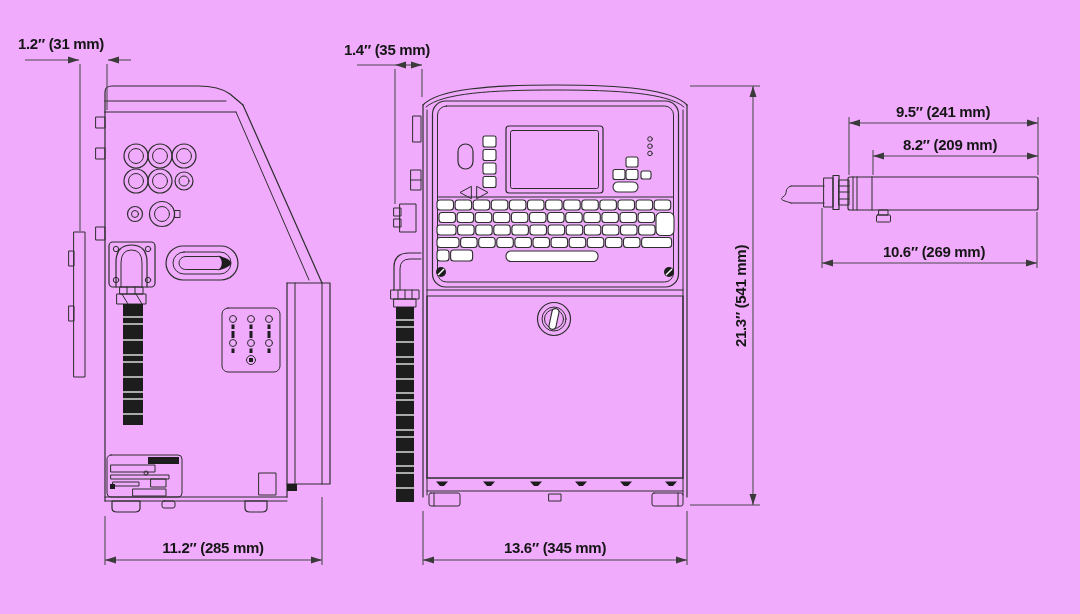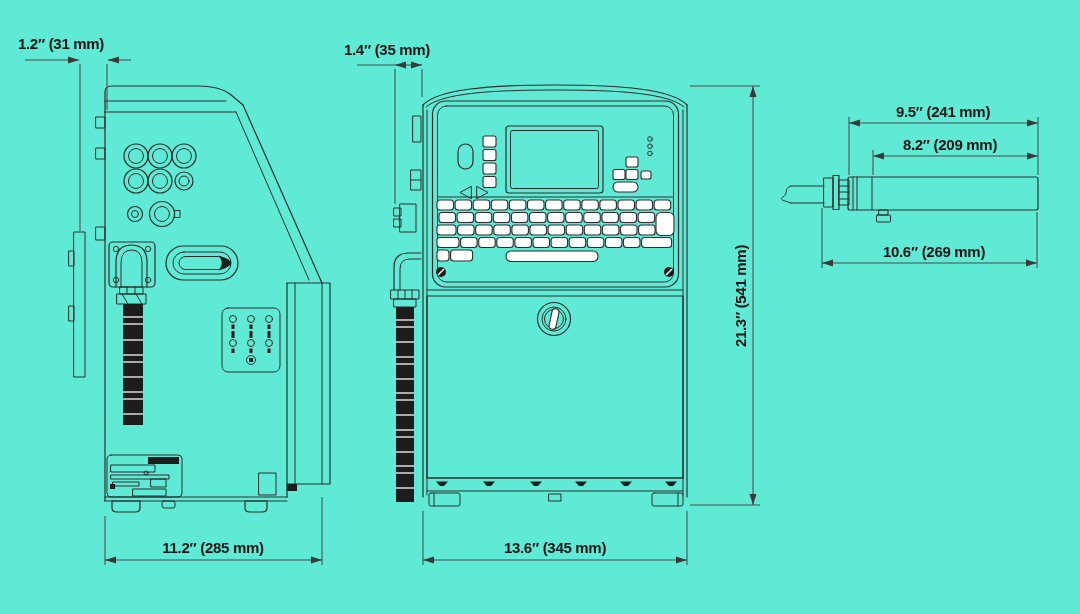--- a/index.html
+++ b/index.html
@@ -1,16 +1,16 @@
 <!DOCTYPE html>
 <html><head>
 <meta charset="utf-8">
 <style>
   html,body{margin:0;padding:0;background:#ffffff;}
-  .canvas{position:relative;width:1080px;height:614px;background:#5eead4;overflow:hidden;}
+  .canvas{position:relative;width:1080px;height:614px;background:#f0abfc;overflow:hidden;}
   svg{display:block;}
   .ln{fill:none;stroke:#2e2e2e;stroke-width:1.2;stroke-linejoin:round;stroke-linecap:round;}
   .thin{stroke-width:1;}
   .df{fill:#1d1d1d;stroke:none;}
   .seg{stroke:#d9d9d9;stroke-width:1.7;fill:none;}
   .key{fill:#ffffff;stroke:#2e2e2e;stroke-width:1.1;}
   .dim{fill:none;stroke:#4a4a4a;stroke-width:1.05;}
   .dimtext{font-family:"Liberation Sans","DejaVu Sans",sans-serif;font-weight:700;font-size:15px;fill:#161616;letter-spacing:-0.3px;text-anchor:middle;}
 </style>
 </head>

